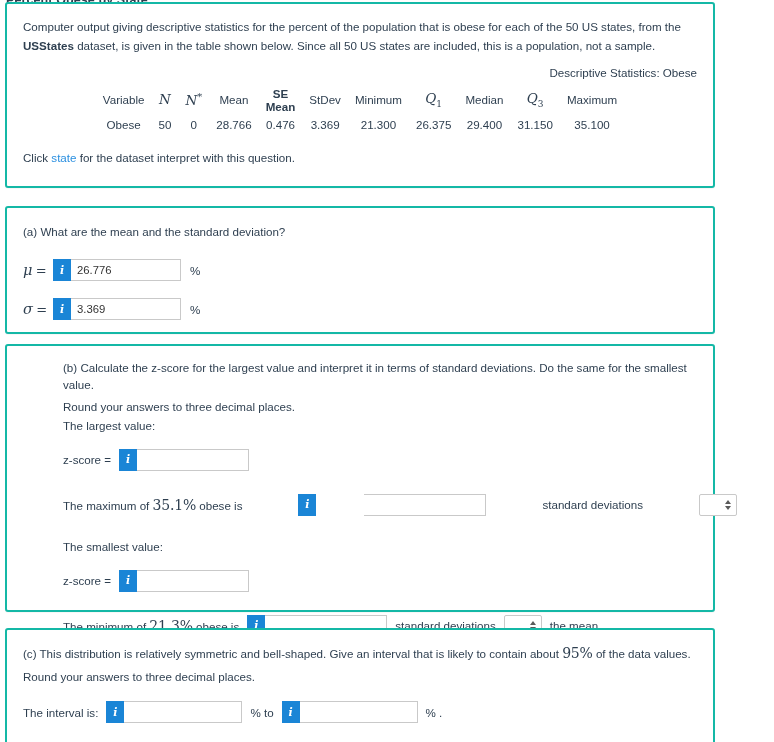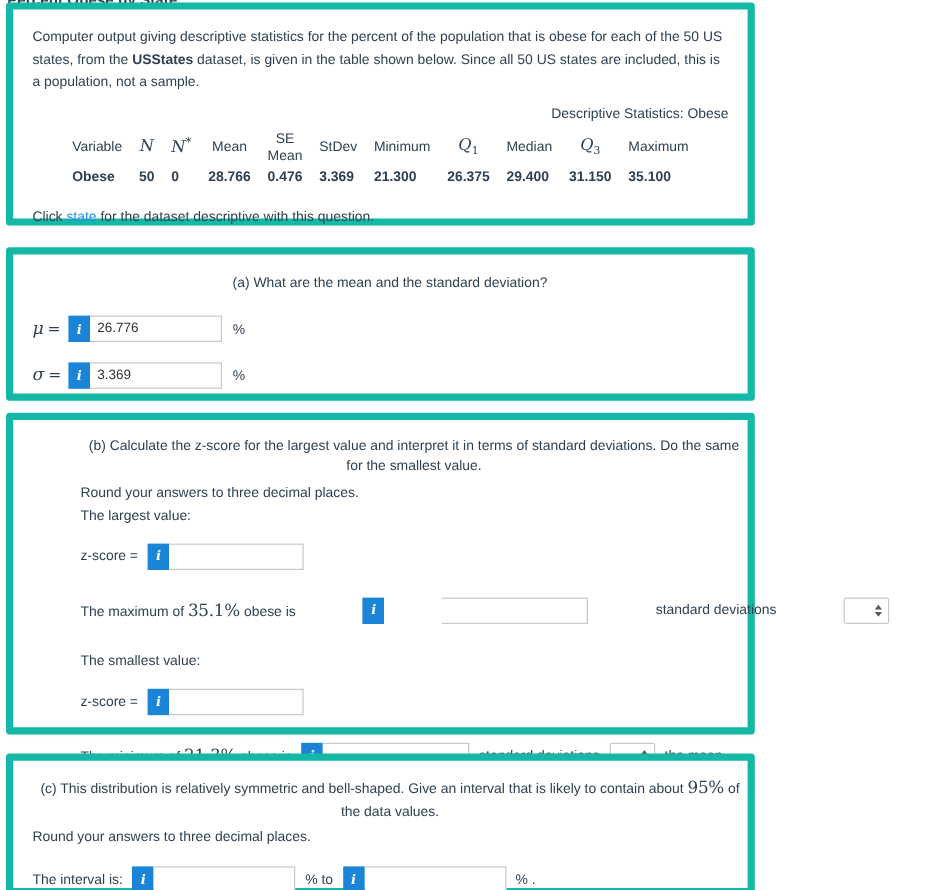--- a/index.html
+++ b/index.html
@@ -29,23 +29,23 @@
     left: 6px;
     font-size: 12.5px;
     font-weight: 700;
     color: #2e3f50;
     letter-spacing: .1px;
   }
 
   .card {
     position: absolute;
     left: 5px;
-    width: 624px;
+    width: 710px;
     background: #ffffff;
-    border: 6px solid #14b8a6;
+    border: 2px solid #14b8a6;
     border-radius: 3px;
     box-sizing: border-box;
     box-shadow: 0 1px 1px rgba(0,0,0,0.035);
   }
 
   #card-prompt  { top: 2px;   height: 186px; }
   #card-a       { top: 206px; height: 128px; }
   #card-b       { top: 344px; height: 268px; padding-left: 40px; }
   #card-c       { top: 628px; height: 118px; }
 
@@ -79,54 +79,53 @@
   table.stats th {
     font-weight: 400;
     padding: 0 7px;
     text-align: center;
     vertical-align: middle;
     line-height: 1.15;
     white-space: nowrap;
   }
   table.stats td {
     padding: 5px 7px 0 7px;
+    text-align: center;
     white-space: nowrap;
-    font-weight: bold;
   }
   .mathvar {
     font-family: "DejaVu Serif", serif;
     font-style: italic;
     font-size: 13.5px;
   }
   .mathvar sub, .mathvar sup {
     font-size: 9px;
     font-style: normal;
   }
   .nstar sup { font-size: 10px; }
-  .se-mean { display: block; }
+  .se-mean { display: block; font-weight: bold; }
 
   .caption {
     text-align: center;
     font-family: "DejaVu Serif", serif;
     font-style: italic;
     font-size: 11.3px;
     margin-top: 30px;
     padding-left: 26px;
   }
   .click-line {
     margin-top: 20px;
     font-size: 11.6px;
   }
 
   
   .q-text {
     font-size: 11.6px;
     line-height: 1.5;
     margin: 0 0 0 16px;
-    text-align: center;
   }
   .q-sub {
     font-size: 11.6px;
     margin: 6px 0 0 16px;
   }
   .mathnum {
     font-family: "DejaVu Serif", serif;
     font-size: 14px;
     letter-spacing: -.2px;
   }
@@ -273,21 +272,21 @@
             <td>21.300</td>
             <td>26.375</td>
             <td>29.400</td>
             <td>31.150</td>
             <td>35.100</td>
           </tr>
         </tbody>
       </table>
 
 
-      <div class="click-line"><span>Click </span><a class="link" href="#">state</a><span> for the dataset descriptive with this question.</span></div>
+      <div class="click-line"><span>Click </span><a class="link" href="#">state</a><span> for the dataset interpret with this question.</span></div>
     </div>
   </div>
 
   <div class="card" id="card-a">
     <div style="padding-top:15px;">
       <div class="q-text">(a) What are the mean and the standard deviation?</div>
 
       <div class="ans-row" style="margin-top:19px;">
         <span class="ans-label" style="width:30px;"><span class="greek">μ</span> <span class="eq">=</span></span>
         <button class="info-btn">i</button>

